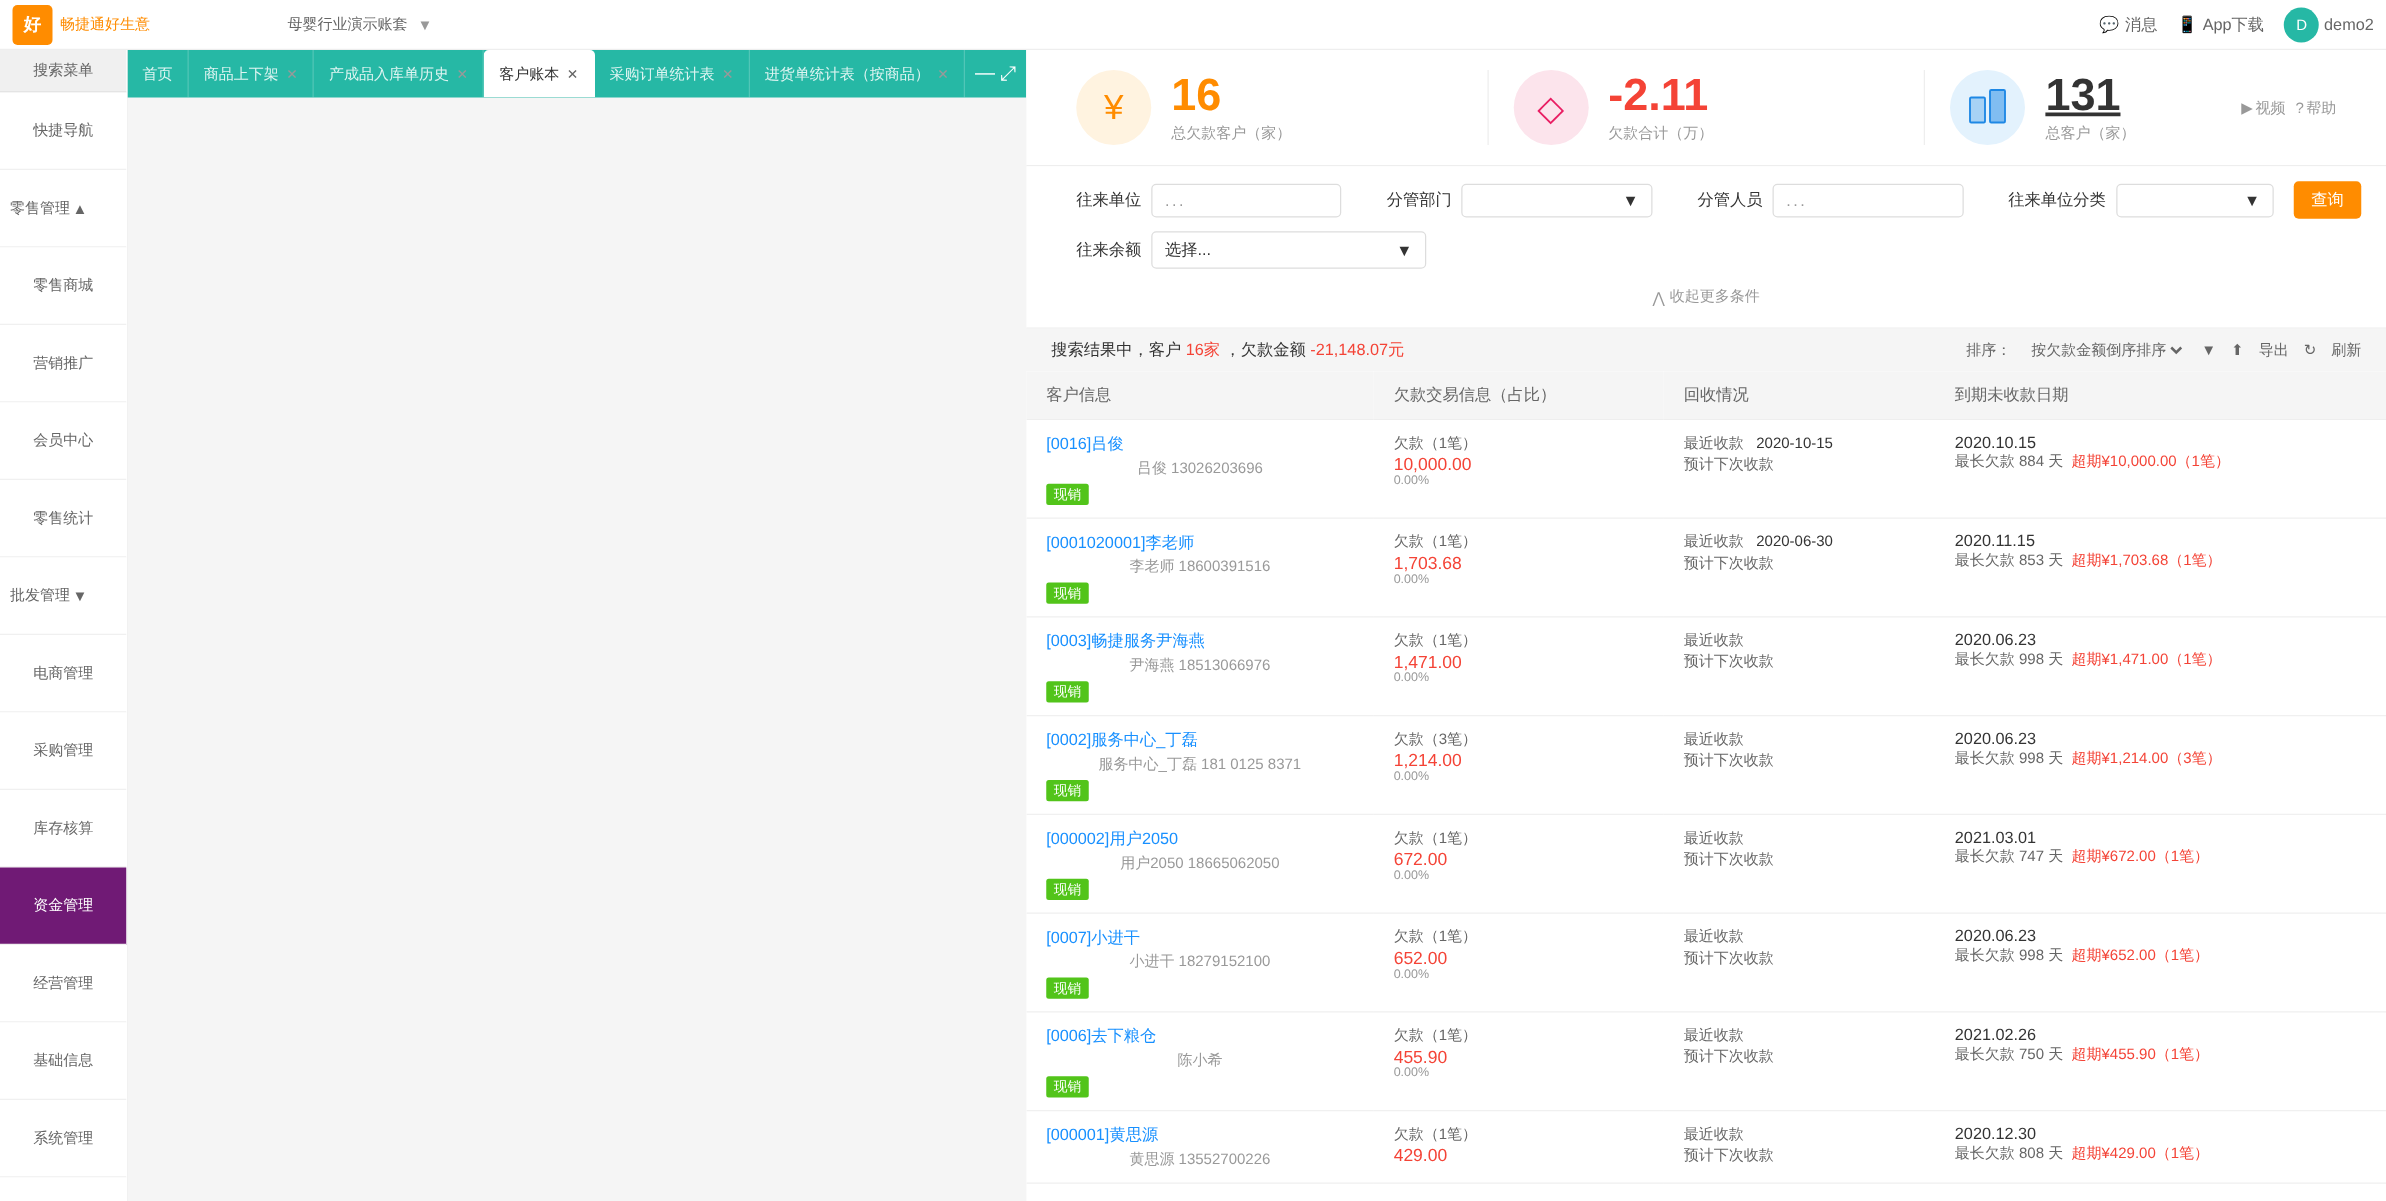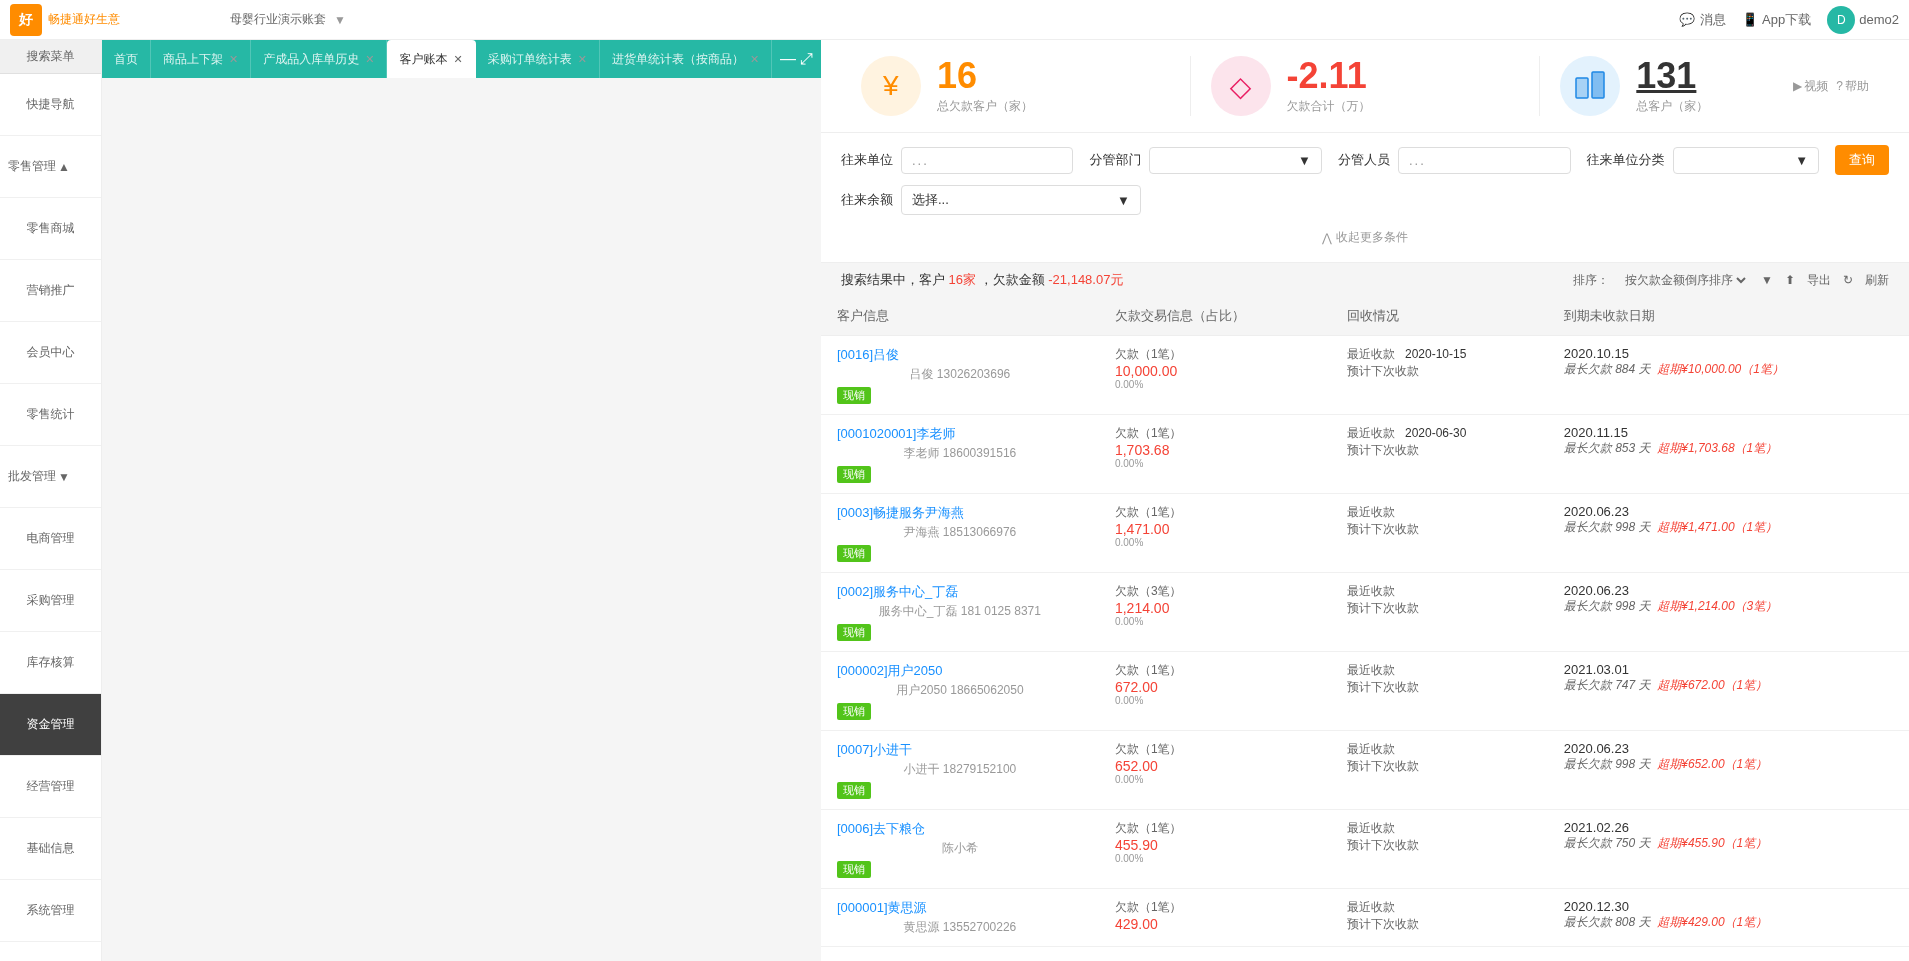--- a/index.html
+++ b/index.html
@@ -12,21 +12,21 @@
     .logo-icon { width: 32px; height: 32px; background: #ff8c00; border-radius: 4px; display: flex; align-items: center; justify-content: center; color: white; font-size: 14px; font-weight: bold; }
     .logo-text { margin-left: 6px; font-size: 12px; color: #ff8c00; }
     .top-right { margin-left: auto; display: flex; align-items: center; gap: 16px; }
     .top-right-item { display: flex; align-items: center; gap: 4px; font-size: 13px; color: #666; cursor: pointer; }
 
     
     .main-area { display: flex; flex: 1; overflow: hidden; }
     .sidebar { width: 102px; background: #fff; border-right: 1px solid #eee; display: flex; flex-direction: column; overflow-y: auto; flex-shrink: 0; }
     .sidebar-search { padding: 8px; background: #f0f0f0; font-size: 12px; color: #666; text-align: center; cursor: pointer; border-bottom: 1px solid #e0e0e0; }
     .sidebar-nav-label { padding: 22px 8px; font-size: 12px; color: #666; background: #fff; cursor: pointer; border-bottom: 1px solid #f0f0f0; text-align: center; }
-    .sidebar-nav-label.active { background: #404040; color: white; }
+    .sidebar-nav-label.active { background: #701a75; color: white; }
     .sidebar-nav-label.section-header { display: flex; align-items: center; gap: 2px; }
 
     
     .tab-bar { display: flex; align-items: center; background: #26b8a5; height: 38px; flex-shrink: 0; overflow: hidden; }
     .tab-item { display: flex; align-items: center; padding: 0 12px; height: 38px; font-size: 12px; color: rgba(255,255,255,0.85); cursor: pointer; white-space: nowrap; border-right: 1px solid rgba(255,255,255,0.2); position: relative; }
     .tab-item.active { background: #fff; color: #333; border-radius: 4px 4px 0 0; }
     .tab-item .tab-close { margin-left: 6px; color: #999; font-size: 11px; cursor: pointer; }
     .tab-item.active .tab-close { color: #666; }
     .tab-bar-end { margin-left: auto; display: flex; align-items: center; padding: 0 8px; gap: 4px; }
     .tab-bar-end span { color: white; font-size: 16px; cursor: pointer; }
@@ -47,21 +47,21 @@
     .stat-number.orange { color: #ff8c00; }
     .stat-number.red { color: #f44336; }
     .stat-number.dark { color: #333; }
     .stat-label { font-size: 12px; color: #999; margin-top: 4px; }
     .stat-card-actions { margin-left: auto; display: flex; gap: 8px; font-size: 12px; color: #999; }
 
     
     .filter-area { background: #fff; padding: 12px 20px; border-bottom: 1px solid #eee; flex-shrink: 0; }
     .filter-row { display: flex; align-items: center; gap: 16px; margin-bottom: 10px; }
     .filter-item { display: flex; align-items: center; gap: 8px; flex: 1; }
-    .filter-label { font-size: 13px; color: #333; white-space: nowrap; }
+    .filter-label { font-size: 13px; color: #333; white-space: nowrap; margin-left: 20px; }
     .filter-input { flex: 1; border: 1px solid #ddd; border-radius: 4px; padding: 5px 10px; font-size: 13px; color: #333; outline: none; display: flex; align-items: center; justify-content: space-between; cursor: pointer; background: #fff; }
     .filter-input .dots { color: #999; letter-spacing: 2px; }
     .filter-select { flex: 1; border: 1px solid #ddd; border-radius: 4px; padding: 5px 10px; font-size: 13px; color: #333; outline: none; display: flex; align-items: center; justify-content: space-between; cursor: pointer; background: #fff; }
     .search-btn { background: #ff8c00; color: white; border: none; border-radius: 4px; padding: 6px 14px; font-size: 13px; cursor: pointer; white-space: nowrap; }
     .collapse-row { display: flex; justify-content: center; padding: 4px 0; }
     .collapse-btn { font-size: 12px; color: #999; cursor: pointer; display: flex; align-items: center; gap: 4px; }
 
     
     .result-info-bar { display: flex; align-items: center; justify-content: space-between; padding: 8px 20px; background: #f5f5f5; flex-shrink: 0; }
     .result-info { font-size: 13px; color: #666; }
@@ -76,21 +76,21 @@
     .data-table tbody tr { border-bottom: 1px solid #f0f0f0; }
     .data-table tbody td { padding: 10px 16px; font-size: 13px; vertical-align: top; }
     .customer-name { color: #1890ff; cursor: pointer; font-size: 13px; }
     .customer-sub { font-size: 12px; color: #999; margin-top: 2px; text-align: center; }
     .tag { display: inline-block; padding: 1px 6px; border-radius: 2px; font-size: 11px; margin-top: 4px; }
     .tag.green { background: #52c41a; color: white; }
     .amount-red { color: #f44336; font-size: 14px; }
     .amount-pct { color: #999; font-size: 10px; }
     .collection-info { font-size: 12px; color: #666; }
     .collection-date { color: #333; }
-    .overdue-info { font-size: 12px; font-style: italic; }
+    .overdue-info { font-size: 12px; }
     .overdue-days { color: #666; }
     .overdue-amount { color: #f44336; }
     .due-date { font-size: 13px; color: #333; }
 
     
     ::-webkit-scrollbar { width: 6px; height: 6px; }
     ::-webkit-scrollbar-track { background: #f1f1f1; }
     ::-webkit-scrollbar-thumb { background: #ccc; border-radius: 3px; }
   </style>
 </head>

